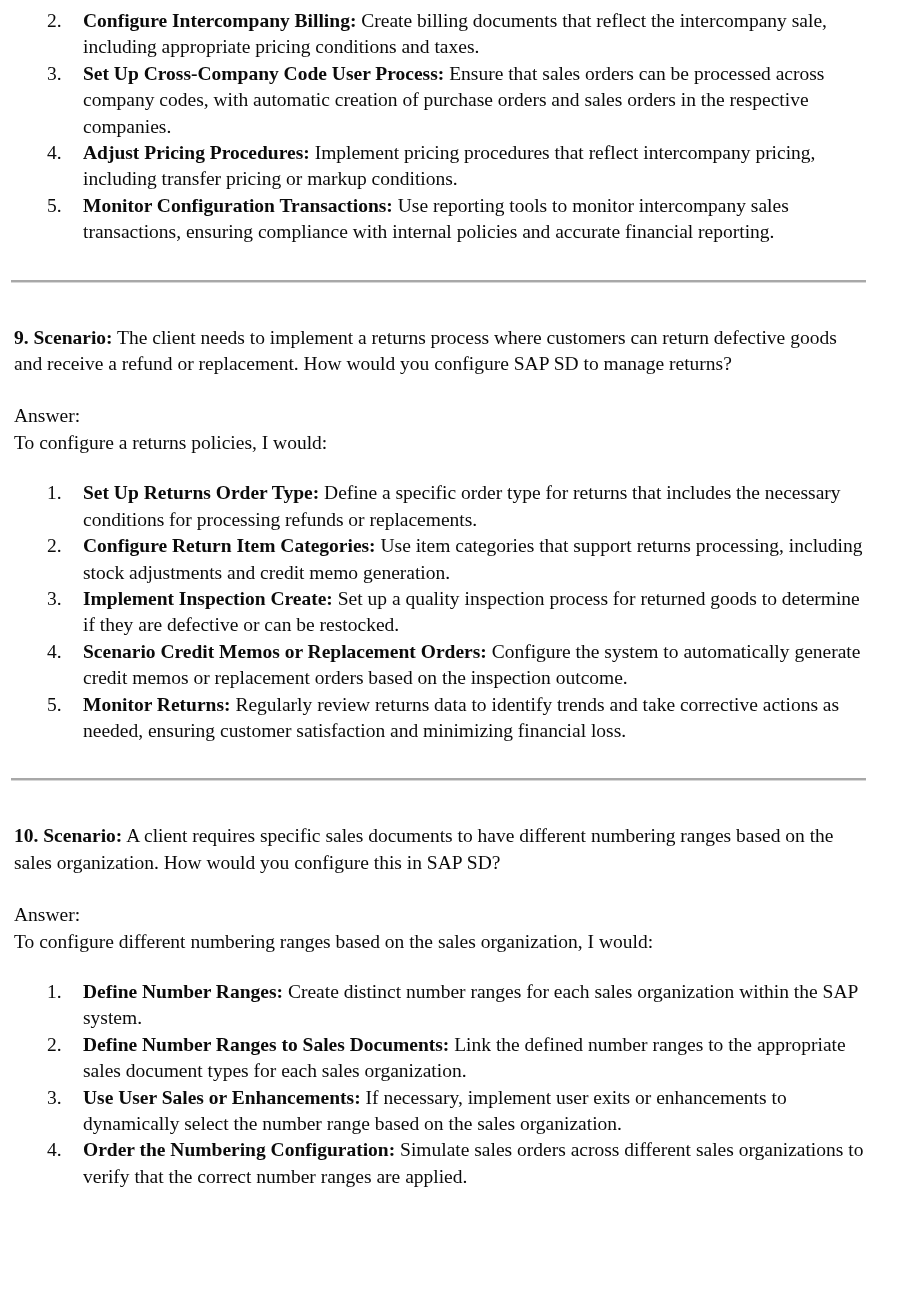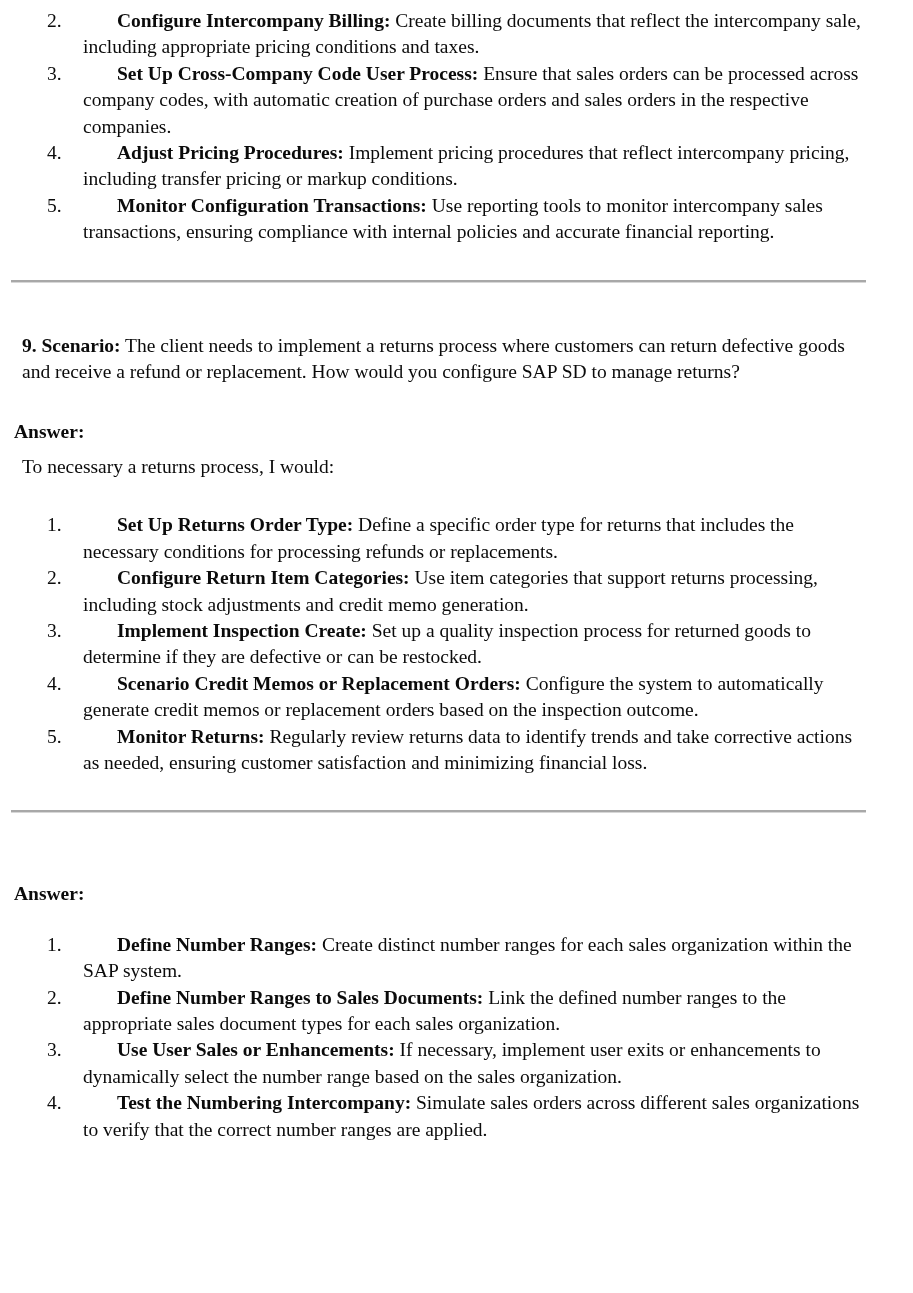--- a/index.html
+++ b/index.html
@@ -20,31 +20,31 @@
     height: 1293px;
     position: relative;
     box-sizing: border-box;
     padding: 0;
   }
 
   
   .para {
     font-size: 19.5px;
     line-height: 26.4px;
-    margin: 8px;
+    margin: 0;
     padding: 0 47px 0 14px;
     text-align: left;
     -webkit-font-smoothing: antialiased;
   }
   .para b, .bold { font-weight: bold; }
 
   .answer-head {
     font-size: 19.5px;
     line-height: 26.4px;
-    font-weight: bold;
+    font-weight: normal;
     margin: 0;
     padding: 0 0 0 14px;
   }
 
   
   ol.numlist {
     list-style: none;
     margin: 0;
     padding: 0;
   }
@@ -61,21 +61,20 @@
     left: 47px;
     top: 0;
     width: 30px;
     text-align: left;
     font-size: 19.5px;
     line-height: 26.4px;
     font-weight: normal;
   }
   ol.numlist > li .lead {
     font-weight: bold;
-    margin-left: 34px;
   }
 
   
   .divider {
     height: 0;
     border: 0;
     border-top: 2px solid #a8a8a8;
     border-bottom: 1px solid #d7d7d7;
     margin: 0 0 0 11px;
     width: 855px;
@@ -113,21 +112,21 @@
 
   <div class="sp-pre-div"></div>
   <hr class="divider">
   <div class="sp-post-div"></div>
 
   <p class="para"><b>9.</b> <b>Scenario:</b><span> The client needs to implement a returns process where customers can return defective goods and receive a refund or replacement. How would you configure SAP SD to manage returns?</span></p>
 
   <div class="sp-blank"></div>
 
   <p class="answer-head">Answer:</p>
-  <p class="para">To necessary a returns process, I would:</p>
+  <p class="para">To configure a returns policies, I would:</p>
 
   <div class="sp-list-top"></div>
 
   <ol class="numlist">
     <li>
       <span class="marker">1.</span><span class="lead">Set Up Returns Order Type:</span><span> Define a specific order type for returns that includes the necessary conditions for processing refunds or replacements.</span>
     </li>
     <li>
       <span class="marker">2.</span><span class="lead">Configure Return Item Categories:</span><span> Use item categories that support returns processing, including stock adjustments and credit memo generation.</span>
     </li>
@@ -139,35 +138,37 @@
     </li>
     <li>
       <span class="marker">5.</span><span class="lead">Monitor Returns:</span><span> Regularly review returns data to identify trends and take corrective actions as needed, ensuring customer satisfaction and minimizing financial loss.</span>
     </li>
   </ol>
 
   <div class="sp-pre-div"></div>
   <hr class="divider">
   <div class="sp-post-div"></div>
 
+  <p class="para"><b>10.</b> <b>Scenario:</b><span> A client requires specific sales documents to have different numbering ranges based on the sales organization. How would you configure this in SAP SD?</span></p>
 
   <div class="sp-blank"></div>
 
   <p class="answer-head">Answer:</p>
+  <p class="para">To configure different numbering ranges based on the sales organization, I would:</p>
 
   <div class="sp-list-top"></div>
 
   <ol class="numlist">
     <li>
       <span class="marker">1.</span><span class="lead">Define Number Ranges:</span><span> Create distinct number ranges for each sales organization within the SAP system.</span>
     </li>
     <li>
       <span class="marker">2.</span><span class="lead">Define Number Ranges to Sales Documents:</span><span> Link the defined number ranges to the appropriate sales document types for each sales organization.</span>
     </li>
     <li>
       <span class="marker">3.</span><span class="lead">Use User Sales or Enhancements:</span><span> If necessary, implement user exits or enhancements to dynamically select the number range based on the sales organization.</span>
     </li>
     <li>
-      <span class="marker">4.</span><span class="lead">Test the Numbering Intercompany:</span><span> Simulate sales orders across different sales organizations to verify that the correct number ranges are applied.</span>
+      <span class="marker">4.</span><span class="lead">Order the Numbering Configuration:</span><span> Simulate sales orders across different sales organizations to verify that the correct number ranges are applied.</span>
     </li>
   </ol>
 
 </div>
 
 </body></html>

